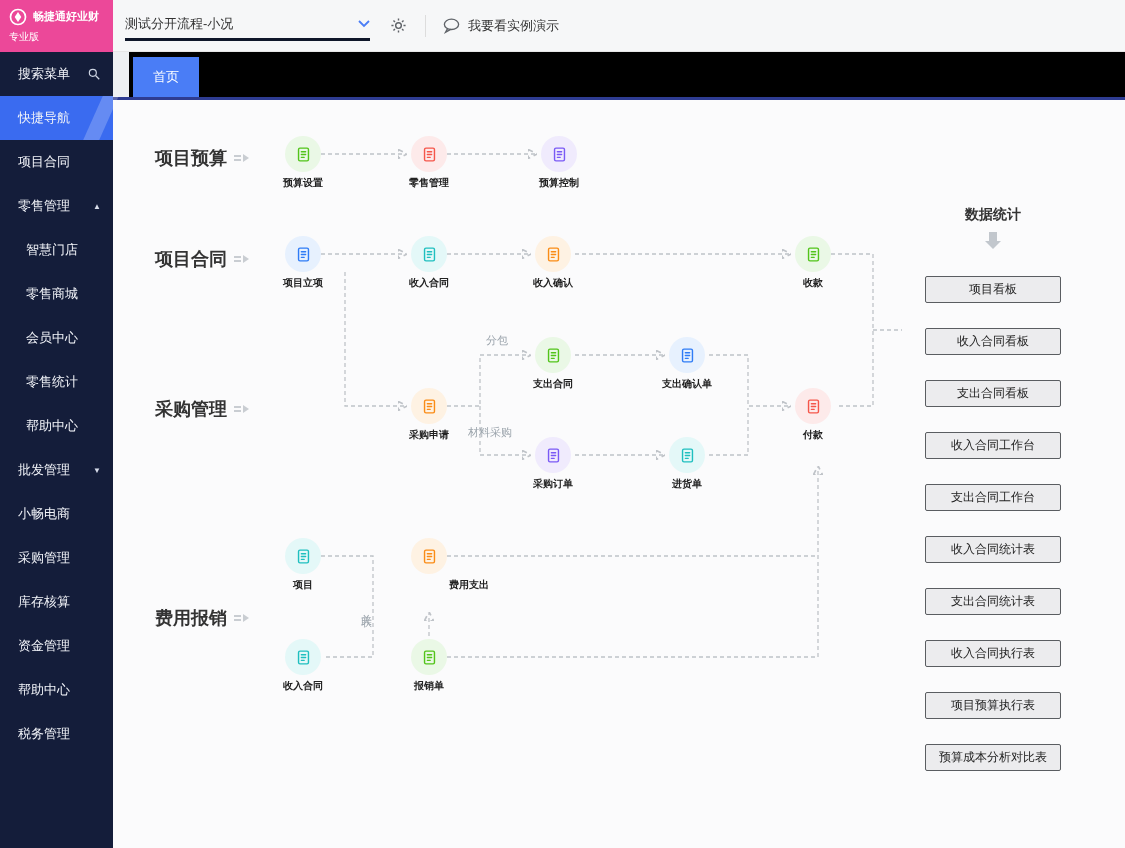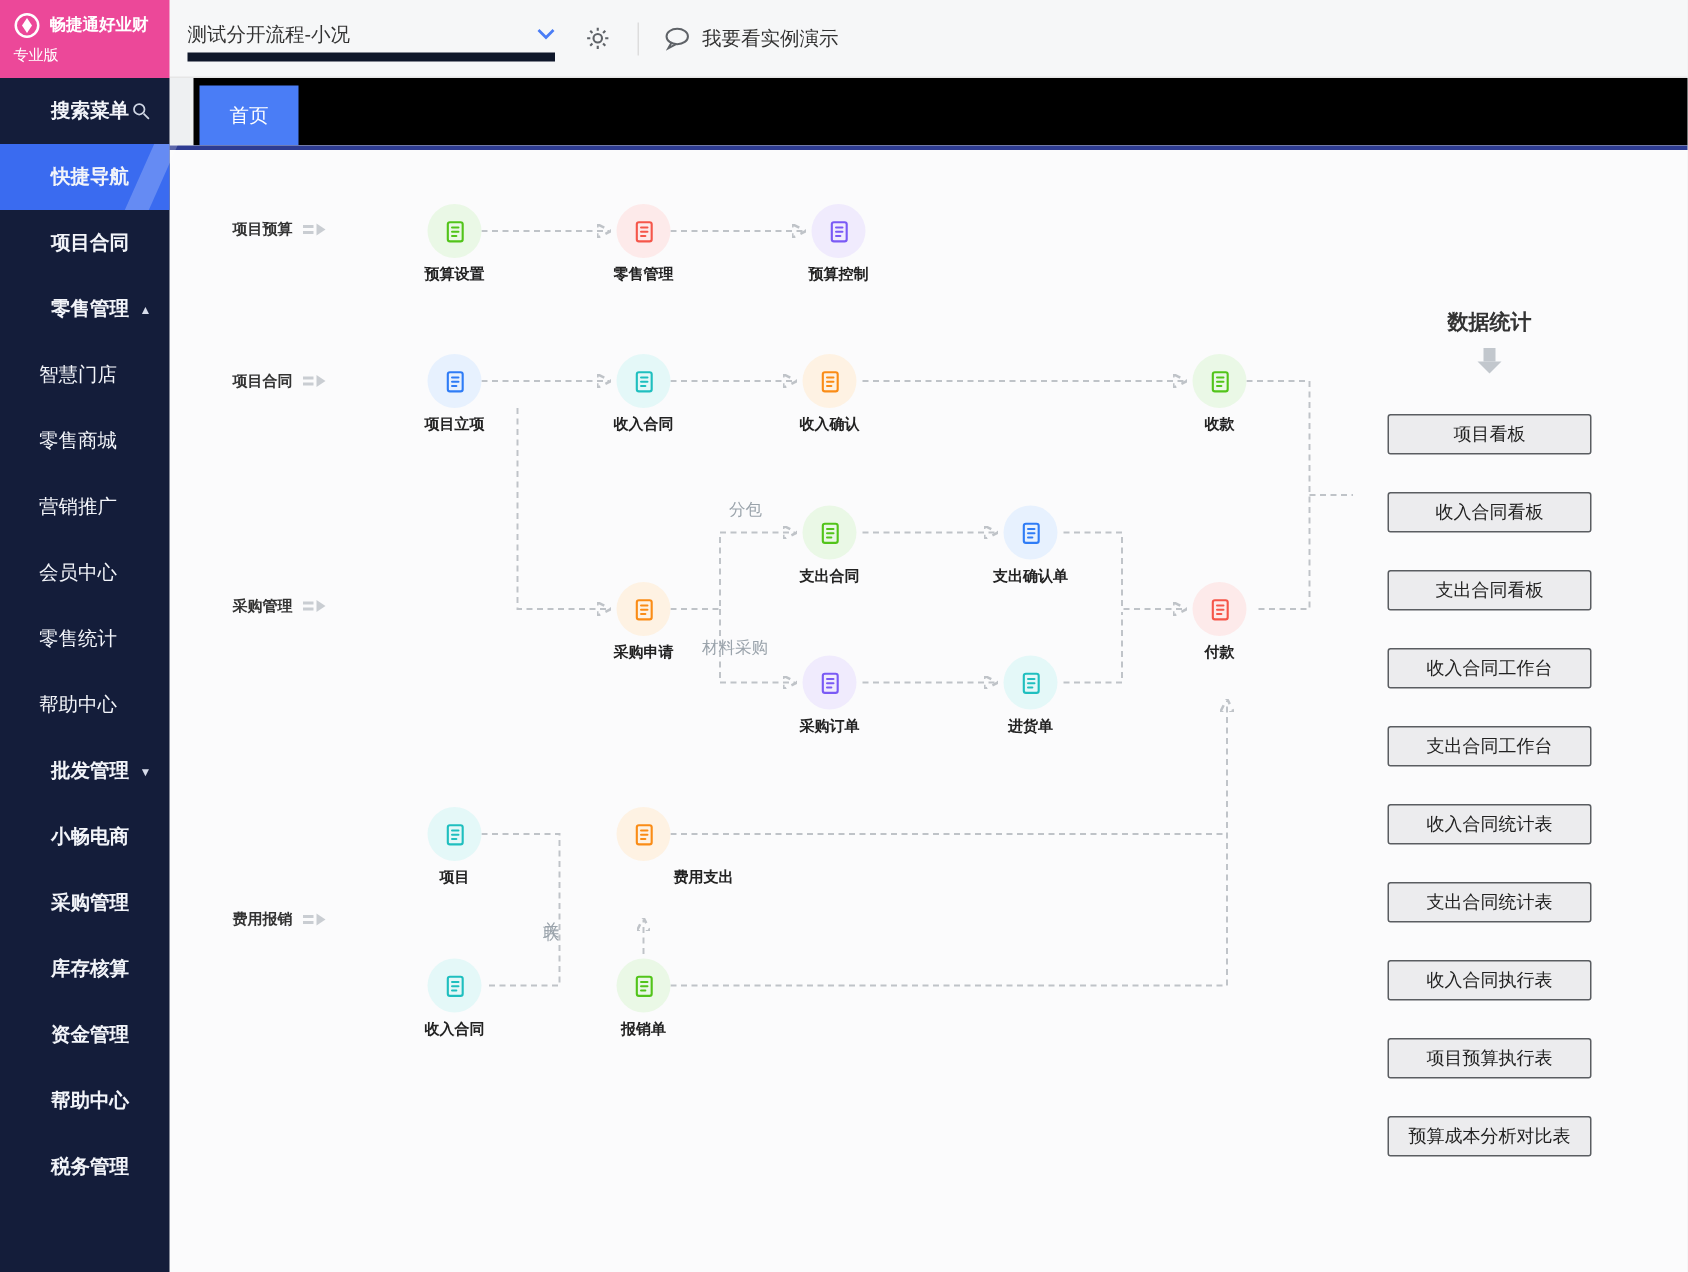--- a/index.html
+++ b/index.html
@@ -11,32 +11,32 @@
             background:#f6f7f8; border-bottom:1px solid #e6e6e6;
             display:flex; align-items:center; z-index:30; }
   .logo-block { width:113px; height:52px; background:#ec4899; color:#fff;
                 padding:7px 8px 0 8px; flex:none; }
   .logo-row { display:flex; align-items:center; gap:5px; }
   .logo-icon { width:20px; height:20px; flex:none; }
   .logo-title { font-size:11px; font-weight:700; white-space:nowrap; }
   .logo-sub { font-size:10px; margin-top:3px; padding-left:1px; }
   .ws-select { margin-left:12px; width:245px; height:30px; display:flex;
                align-items:center; justify-content:space-between;
-               border-bottom:6px solid #0f172a; cursor:pointer; }
+               border-bottom:3px solid #0f172a; cursor:pointer; }
   .ws-label { font-size:13px; color:#333; }
   .gear { margin-left:20px; display:flex; align-items:center; cursor:pointer; }
   .top-divider { width:1px; height:22px; background:#ddd; margin-left:18px; }
   .demo-link { margin-left:16px; display:flex; align-items:center; gap:7px;
                font-size:13px; color:#333; cursor:pointer; }
 
   
   .sidebar { position:fixed; top:52px; left:0; width:113px; height:796px;
              background:#141d3a; z-index:20; }
   .side-item { position:relative; height:44px; display:flex; align-items:center;
-               padding-left:34px; color:#f2f4f9; font-size:13px; font-weight:700;
+               padding-left:18px; color:#f2f4f9; font-size:13px; font-weight:400;
                cursor:pointer; }
   .side-item.child { padding-left:26px; font-weight:500; }
   .side-item.active { background:#3a6bf0; }
   .side-item.active::after { content:""; position:absolute; right:4px; top:0;
                width:16px; height:100%; background:rgba(255,255,255,.22);
                transform:skewX(-24deg); }
   .side-ico { position:absolute; right:12px; top:15px; }
   .caret { position:absolute; right:12px; font-size:8px; color:#d7dcea; }
 
   
@@ -49,21 +49,21 @@
   #connectors { position:absolute; left:0; top:0; }
   #connectors path { fill:none; stroke:#bfc3c8; stroke-width:1.3;
                      stroke-dasharray:4 3; }
 
   .flow-node { position:absolute; width:120px; text-align:center; cursor:pointer; }
   .node-circle { width:36px; height:36px; border-radius:50%; margin:0 auto;
                  display:flex; align-items:center; justify-content:center; }
   .node-label { margin-top:4px; font-size:10px; font-weight:700; color:#222; }
 
   .row-label { position:absolute; display:flex; align-items:center; gap:7px;
-               font-size:10px; font-weight:700; color:#333; }
+               font-size:18px; font-weight:700; color:#333; }
   .rl-icon { display:flex; align-items:center; gap:2px; }
   .rl-bars { width:7px; height:2px; background:#c9cdd2;
              box-shadow:0 4px 0 #c9cdd2; margin-top:-4px; }
   .rl-tri { width:0; height:0; border-left:6px solid #c9cdd2;
             border-top:4px solid transparent; border-bottom:4px solid transparent; }
 
   .edge-label { position:absolute; transform:translate(-50%,-50%);
                 font-size:11px; color:#9aa3ab; white-space:nowrap; }
   .edge-label.vertical { writing-mode:vertical-rl; letter-spacing:3px; }
 
@@ -140,23 +140,20 @@
       </div>
       <div class="side-item">
         <span>零售管理</span>
         <span class="caret">▲</span>
       </div>
       <div class="side-item child">
         <span>智慧门店</span>
       </div>
       <div class="side-item child">
         <span>零售商城</span>
-      </div>
-      <div class="side-item child">
-        <span>营销推广</span>
       </div>
       <div class="side-item child">
         <span>会员中心</span>
       </div>
       <div class="side-item child">
         <span>零售统计</span>
       </div>
       <div class="side-item child">
         <span>帮助中心</span>
       </div>

